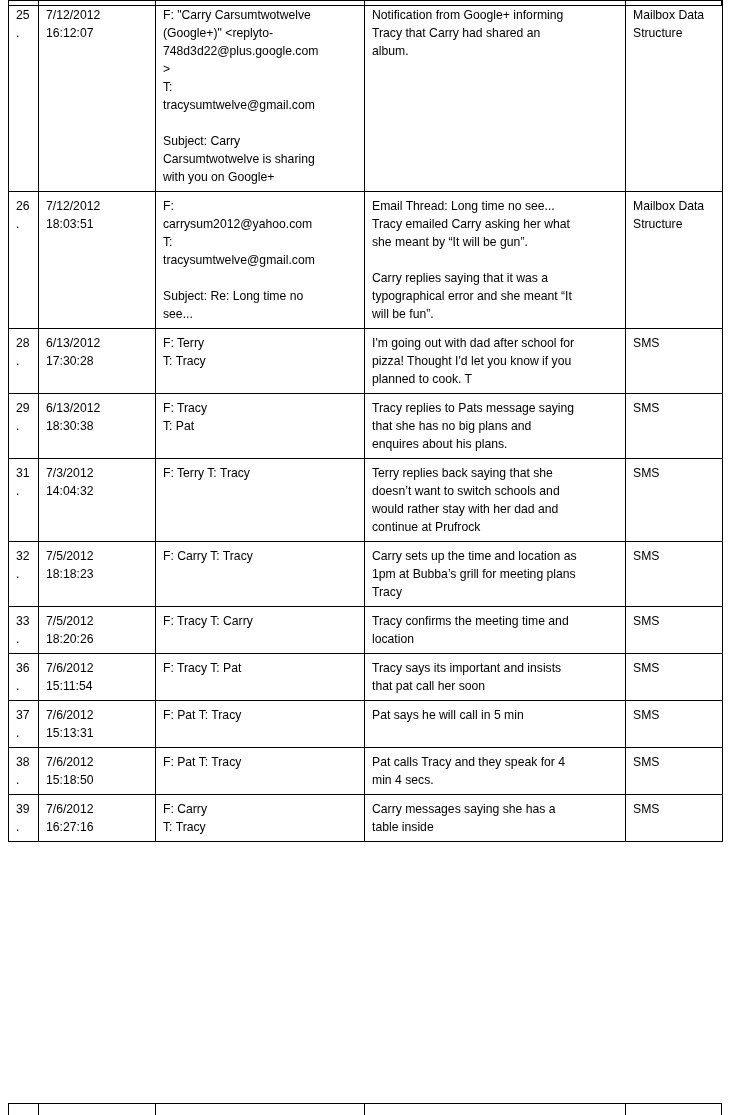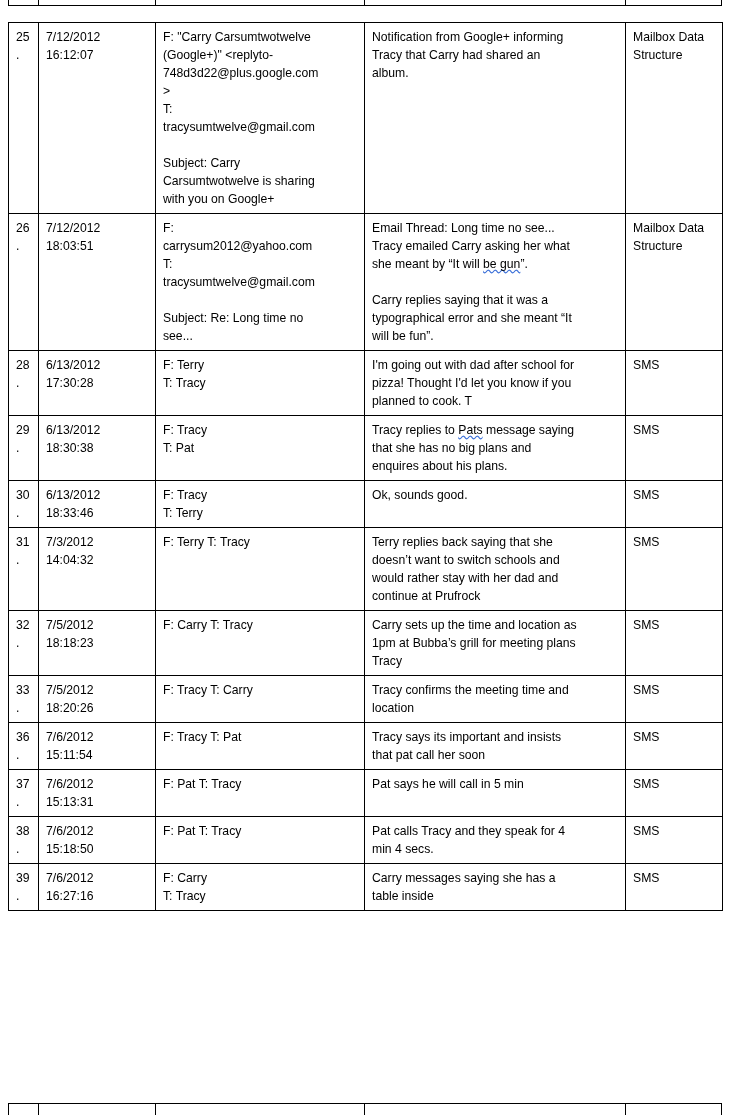--- a/index.html
+++ b/index.html
@@ -40,21 +40,21 @@
     position: absolute;
     top: 0;
     bottom: 0;
     width: 1px;
     background: #000;
   }
 
   table.evidence {
     position: absolute;
     left: 8px;
-    top: 22px;
+    top: 0;
     width: 714px;
     border-collapse: collapse;
     table-layout: fixed;
     font-size: 12.2px;
     line-height: 1.5;
   }
 
   table.evidence td {
     border: 1px solid #000000;
     vertical-align: top;
@@ -83,21 +83,20 @@
   .line { display: block; }
   .blank-line { display: block; height: 18px; }
 
   
   .sp-red {
     text-decoration-style: wavy;
     text-decoration-color: #e02020;
     text-decoration-skip-ink: none;
   }
   .sp-blue {
-    text-decoration: underline;
     text-decoration-style: wavy;
     text-decoration-color: #3a6fd8;
     text-decoration-skip-ink: none;
   }
 
   
   .bottom-sliver {
     position: absolute;
     left: 8px;
     bottom: 0px;
@@ -216,35 +215,20 @@
             <span class="line">T: Pat</span>
           </td>
           <td class="desc">
             <span class="line">Tracy replies to <span class="sp-blue">Pats</span> message saying</span>
             <span class="line">that she has no big plans and</span>
             <span class="line">enquires about his plans.</span>
           </td>
           <td class="src">SMS</td>
         </tr>
         <tr>
-          <td class="num">30.</td>
-          <td class="date">
-            <span class="line">6/13/2012</span>
-            <span class="line">18:33:46</span>
-          </td>
-          <td class="party">
-            <span class="line">F: Tracy</span>
-            <span class="line">T: Terry</span>
-          </td>
-          <td class="desc">
-            <span class="line">Ok, sounds good.</span>
-          </td>
-          <td class="src">SMS</td>
-        </tr>
-        <tr>
           <td class="num">31.</td>
           <td class="date">
             <span class="line">7/3/2012</span>
             <span class="line">14:04:32</span>
           </td>
           <td class="party">
             <span class="line">F: Terry T: Tracy</span>
           </td>
           <td class="desc">
             <span class="line">Terry replies back saying that she</span>

